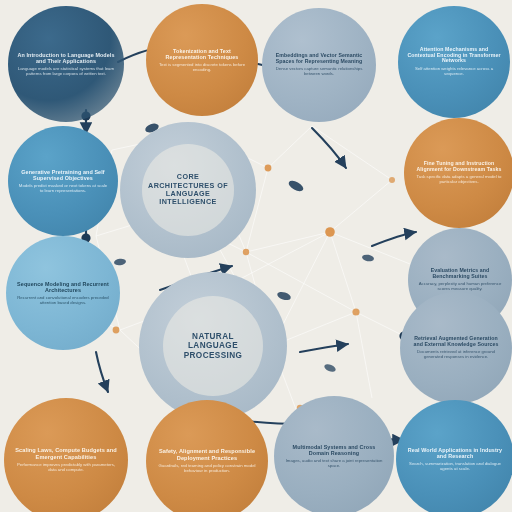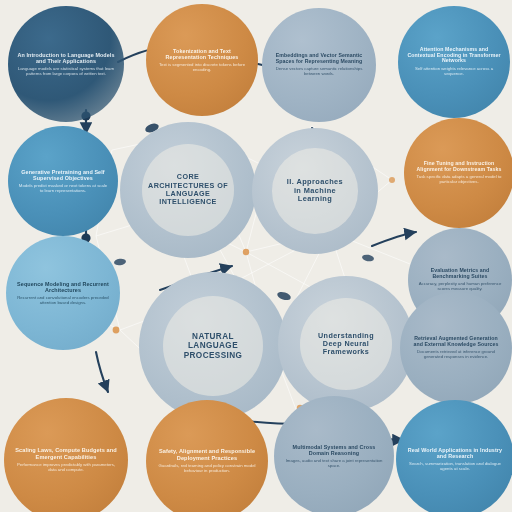--- a/index.html
+++ b/index.html
@@ -133,37 +133,27 @@
     </g>
   </svg>
 
   <div class="node c-hub ring" style="left:120px;top:122px;width:136px;height:136px;">
     <div class="hubtext" style="font-size:7.2px;white-space:pre-line">Core
 Architectures of
 Language
 Intelligence</div>
   </div>
 
-  <div class="node c-hub2 ring" style="left:252px;top:128px;width:126px;height:126px;">
-    <div class="hubtext mixed" style="font-size:7.4px;white-space:pre-line">II. Approaches
-in Machine
-Learning</div>
-  </div>
 
   <div class="node c-hub ring" style="left:139px;top:272px;width:148px;height:148px;">
     <div class="hubtext" style="font-size:8.2px;white-space:pre-line">Natural
 Language
 Processing</div>
   </div>
 
-  <div class="node c-hub2 ring" style="left:278px;top:276px;width:136px;height:136px;">
-    <div class="hubtext mixed" style="font-size:7.2px;white-space:pre-line">Understanding
-Deep Neural
-Frameworks</div>
-  </div>
 
   <div class="node c-darkblue" style="left:8px;top:6px;width:116px;height:116px;">
     <p class="ttl" style="font-size:5.4px">An Introduction to Language Models and Their Applications</p>
     <p class="bdy tiny">Language models are statistical systems that learn patterns from large corpora of written text.</p>
   </div>
 
   <div class="node c-orange" style="left:146px;top:4px;width:112px;height:112px;">
     <p class="ttl" style="font-size:5.4px">Tokenization and Text Representation Techniques</p>
     <p class="bdy tiny">Text is segmented into discrete tokens before encoding.</p>
   </div>

